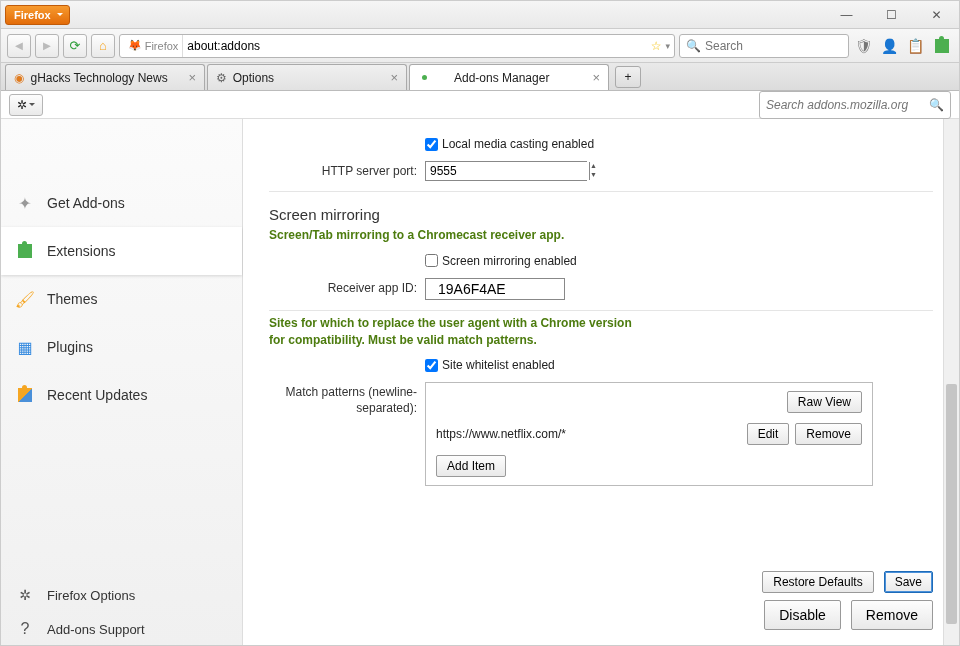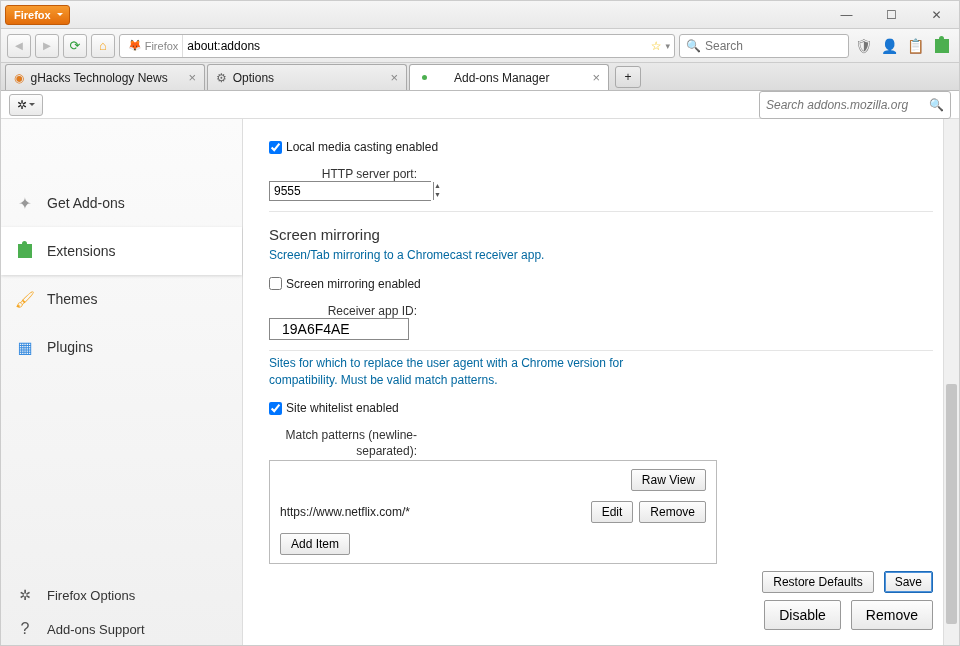--- a/index.html
+++ b/index.html
@@ -42,24 +42,24 @@
 .sidebar{width:242px;background:linear-gradient(#fbfbfb,#f0f0f0);border-right:1px solid #ddd;display:flex;flex-direction:column;padding-top:60px;}
 .cat{height:48px;display:flex;align-items:center;padding-left:14px;gap:12px;font-size:14px;color:#333;}
 .cat.active{background:#fff;box-shadow:0 1px 3px rgba(0,0,0,.15);}
 .cat .ico{width:20px;height:20px;display:flex;align-items:center;justify-content:center;font-size:16px;}
 .sidebar-spacer{flex:1;}
 .cat.small{height:34px;font-size:13px;}
 
 .content{flex:1;position:relative;overflow:hidden;background:#fff;}
 .content-inner{position:absolute;left:26px;right:26px;top:0;bottom:0;padding-top:8px;}
 .section-title{font-size:15px;color:#333;margin-top:14px;}
-.section-desc{color:#0369a1;margin-top:4px;line-height:1.4;}
+.section-desc{color:#4d7c0f;margin-top:4px;line-height:1.4;font-weight:bold;}
 .hr{border:none;border-top:1px solid #e5e5e5;margin-top:10px;}
 
-.row{display:flex;align-items:flex-start;margin-top:10px;flex-direction:column;}
+.row{display:flex;align-items:flex-start;margin-top:10px;}
 .row-label{width:156px;text-align:right;padding-right:8px;padding-top:3px;color:#333;}
 .row-body{flex:1;}
 .chk{display:flex;align-items:center;gap:4px;}
 .chk input{width:13px;height:13px;}
 .txt-input{border:1px solid #888;padding:2px 12px;font-size:14px;background:#fff;}
 .spinwrap{display:flex;align-items:center;border:1px solid #888;width:162px;}
 .spinwrap input{border:none;outline:none;flex:1;padding:2px 4px;font-size:12px;}
 .spin{width:16px;display:flex;flex-direction:column;border-left:1px solid #888;}
 .spin div{height:9px;font-size:7px;text-align:center;line-height:8px;color:#555;}
 
@@ -165,20 +165,26 @@
       <span>Extensions</span>
     </div>
     <div class="cat">
       <span class="ico" style="color:#f5a623;">🖌</span>
       <span>Themes</span>
     </div>
     <div class="cat">
       <span class="ico" style="color:#3a8de0;">▦</span>
       <span>Plugins</span>
     </div>
+    <div class="cat">
+      <span class="ico">
+          <span class="puzzle multi"></span>
+        </span>
+      <span>Recent Updates</span>
+    </div>
     <div class="sidebar-spacer"></div>
     <div class="cat small">
       <span class="ico" style="color:#555;font-size:14px;">✲</span>
       <span>Firefox Options</span>
     </div>
     <div class="cat small">
       <span class="ico" style="color:#555;">?</span>
       <span>Add-ons Support</span>
     </div>
   </div>

